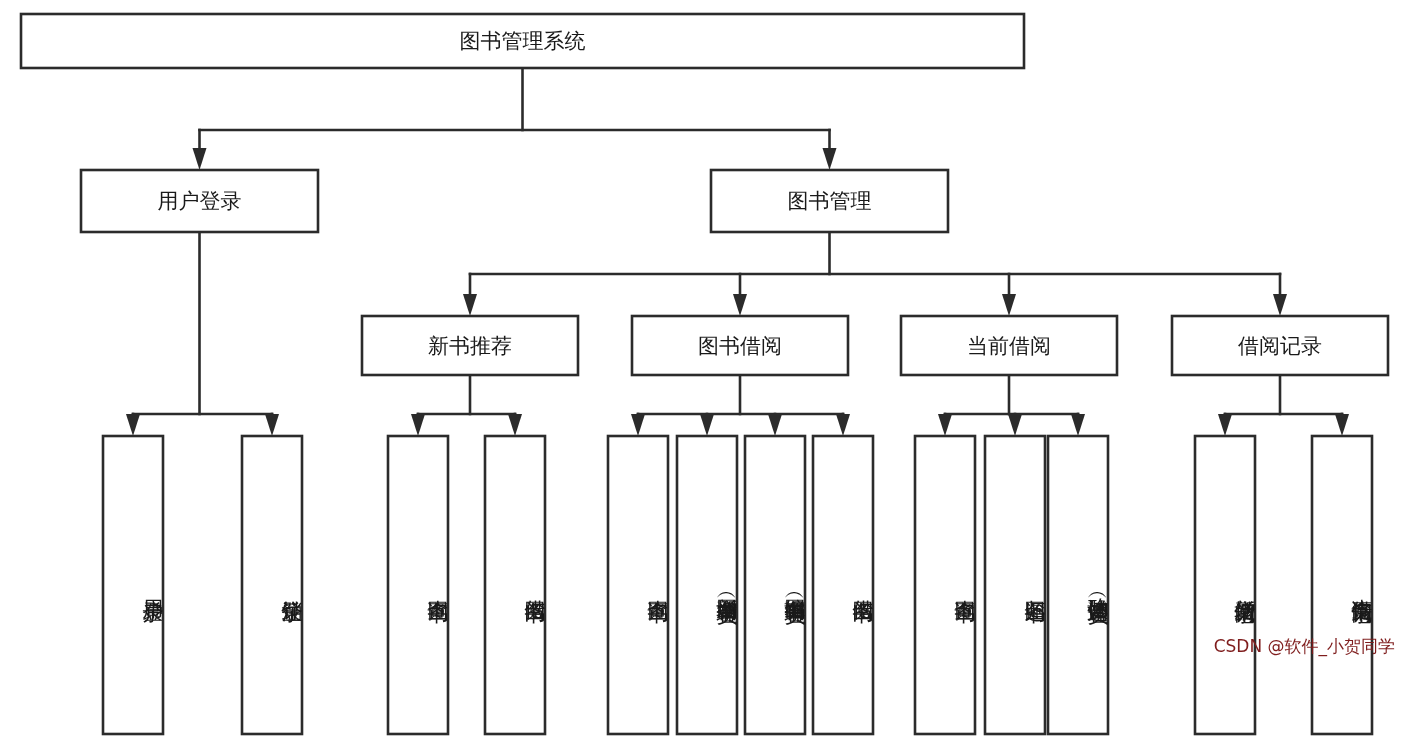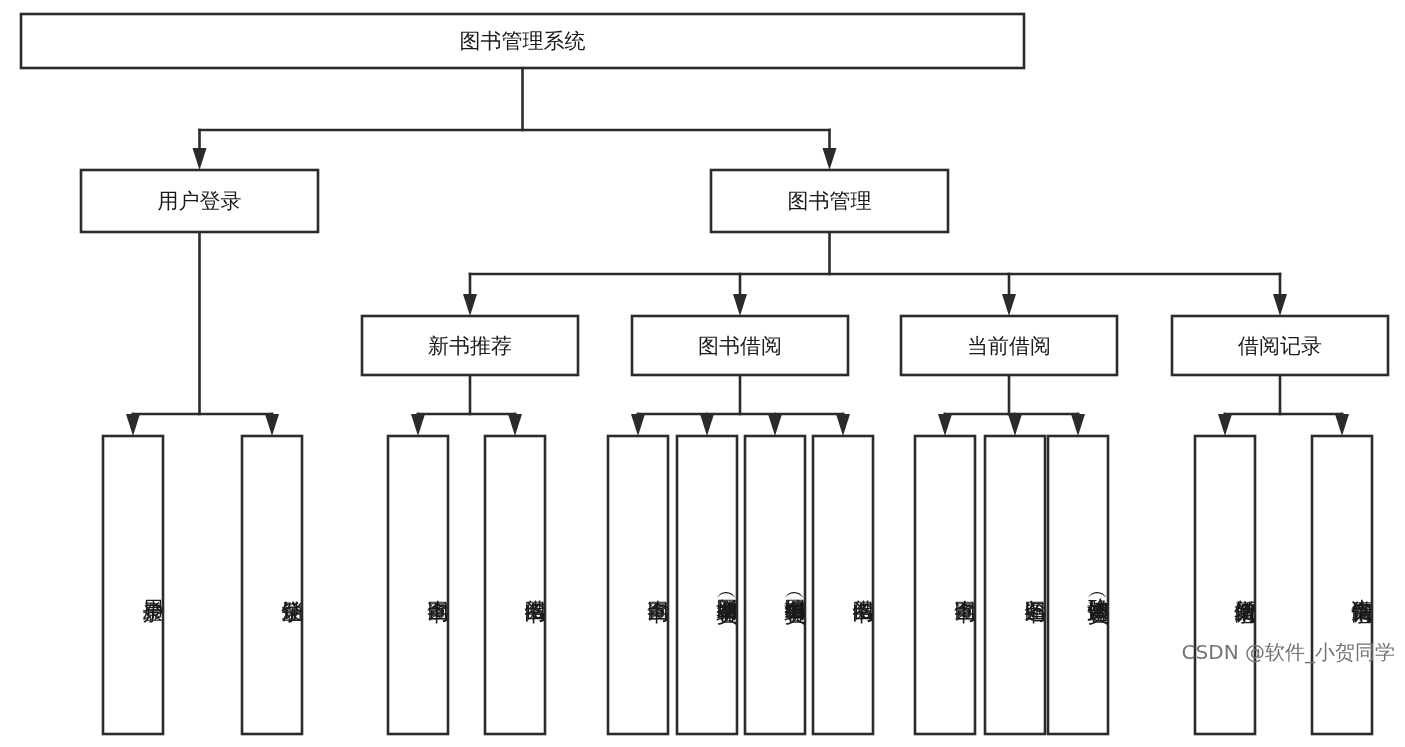--- a/index.html
+++ b/index.html
@@ -58,24 +58,24 @@
     font-size: 21px;
     line-height: 1.0;
     color: #1a1a1a;
     letter-spacing: 1px;
     white-space: nowrap;
     pointer-events: none;
   }
   .watermark {
     position: absolute;
     right: 10px;
-    bottom: 6px;
+    bottom: 14px;
     font-family: "DejaVu Sans", "Liberation Sans", sans-serif;
-    font-size: 20px;
-    color: #737373;
+    font-size: 17px;
+    color: #7f1d1d;
     white-space: nowrap;
   }
 </style>
 </head>
 <body>
 
 <div id="diagram-root">
 
   <svg id="flow-svg" viewBox="0 0 1405 747">
     <g id="connectors">

